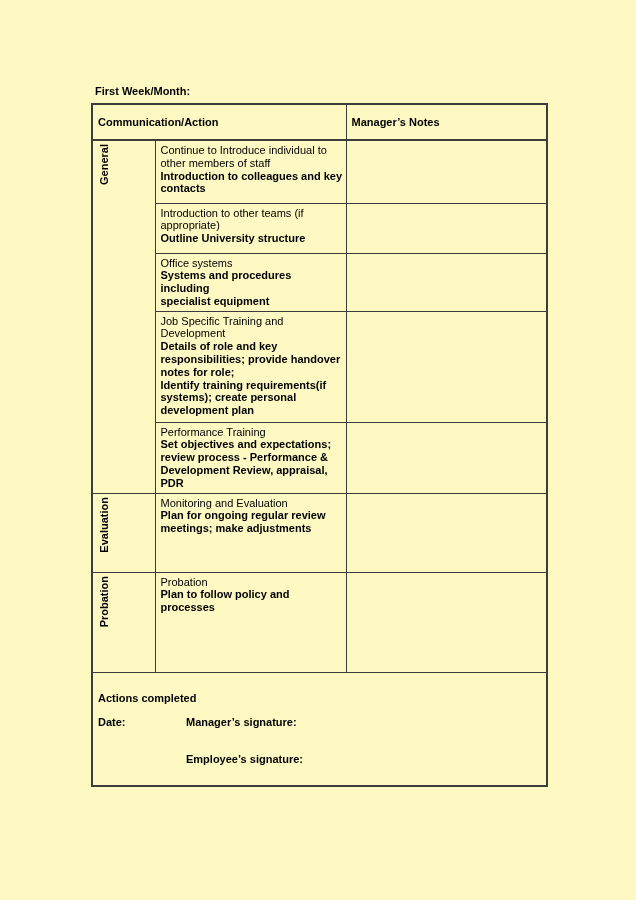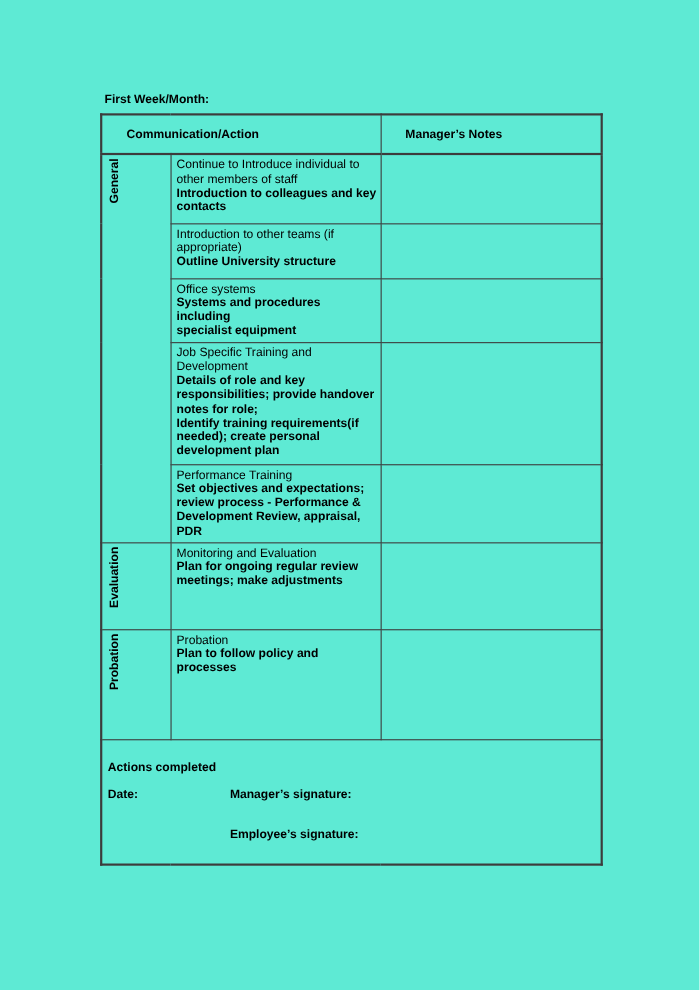--- a/index.html
+++ b/index.html
@@ -1,19 +1,19 @@
 <!DOCTYPE html>
 <html><head>
 <meta charset="utf-8">
 <style>
   html,body { margin:0; padding:0; background:#fff; }
   .page {
     position:relative;
     width:636px; height:900px;
-    background:#5eead4;
+    background:#fef9c3;
     font-family:"Liberation Sans", sans-serif;
     color:#000;
     overflow:hidden;
   }
   .doc-title {
     position:absolute; left:95px; top:85px;
     font-size:11px; font-weight:bold; line-height:13px;
   }
   table.form-table {
     position:absolute; left:91px; top:103px;
@@ -24,21 +24,21 @@
   .form-table th, .form-table td {
     border:1px solid #3c3c3c;
     font-size:11px; line-height:12.8px;
     vertical-align:top;
     padding:3px 3px 3px 5px;
     overflow:hidden;
   }
   .form-table th {
     font-weight:bold; text-align:left; vertical-align:middle;
     border-bottom:2px solid #3c3c3c;
-    padding-left:22px;
+    padding-left:5px;
   }
   .ml { white-space:pre-line; }
   .action-title { font-weight:normal; }
   .action-note { font-weight:normal; }
   .action-detail { font-weight:bold; }
   .vlabel {
     vertical-align:middle; text-align:left;
     padding:0 0 0 9px;
   }
   .vlabel span {
@@ -50,21 +50,21 @@
     white-space:nowrap;
   }
   .footer-cell {
     vertical-align:top;
     border-top:2px solid #3c3c3c;
     padding:12px 6px 0 5px;
   }
   .f-line { font-weight:bold;margin-top:16px; }
   .f-dateline { margin-top:12px; }
   .f-empline { margin-top:24px; }
-  .f-col { display:inline-block; width:111px; }
+  .f-col { display:inline-block; width:88px; }
 </style>
 </head>
 <body>
 
 <div class="page">
 
   <div class="doc-title">First Week/Month:</div>
 
   <table class="form-table">
     <colgroup>
@@ -110,21 +110,21 @@
       </tr>
 
       <tr style="height:111px">
         <td>
           <div class="ml action-title">Job Specific Training and
 Development</div>
           <div class="ml action-detail">Details of role and key
 responsibilities; provide handover
 notes for role;
 Identify training requirements(if
-needed); create personal
+systems); create personal
 development plan</div>
         </td>
         <td></td>
       </tr>
 
       <tr style="height:63px">
         <td>
           <div class="ml action-title">Performance Training</div>
           <div class="ml action-detail">Set objectives and expectations;
 review process - Performance &amp;

